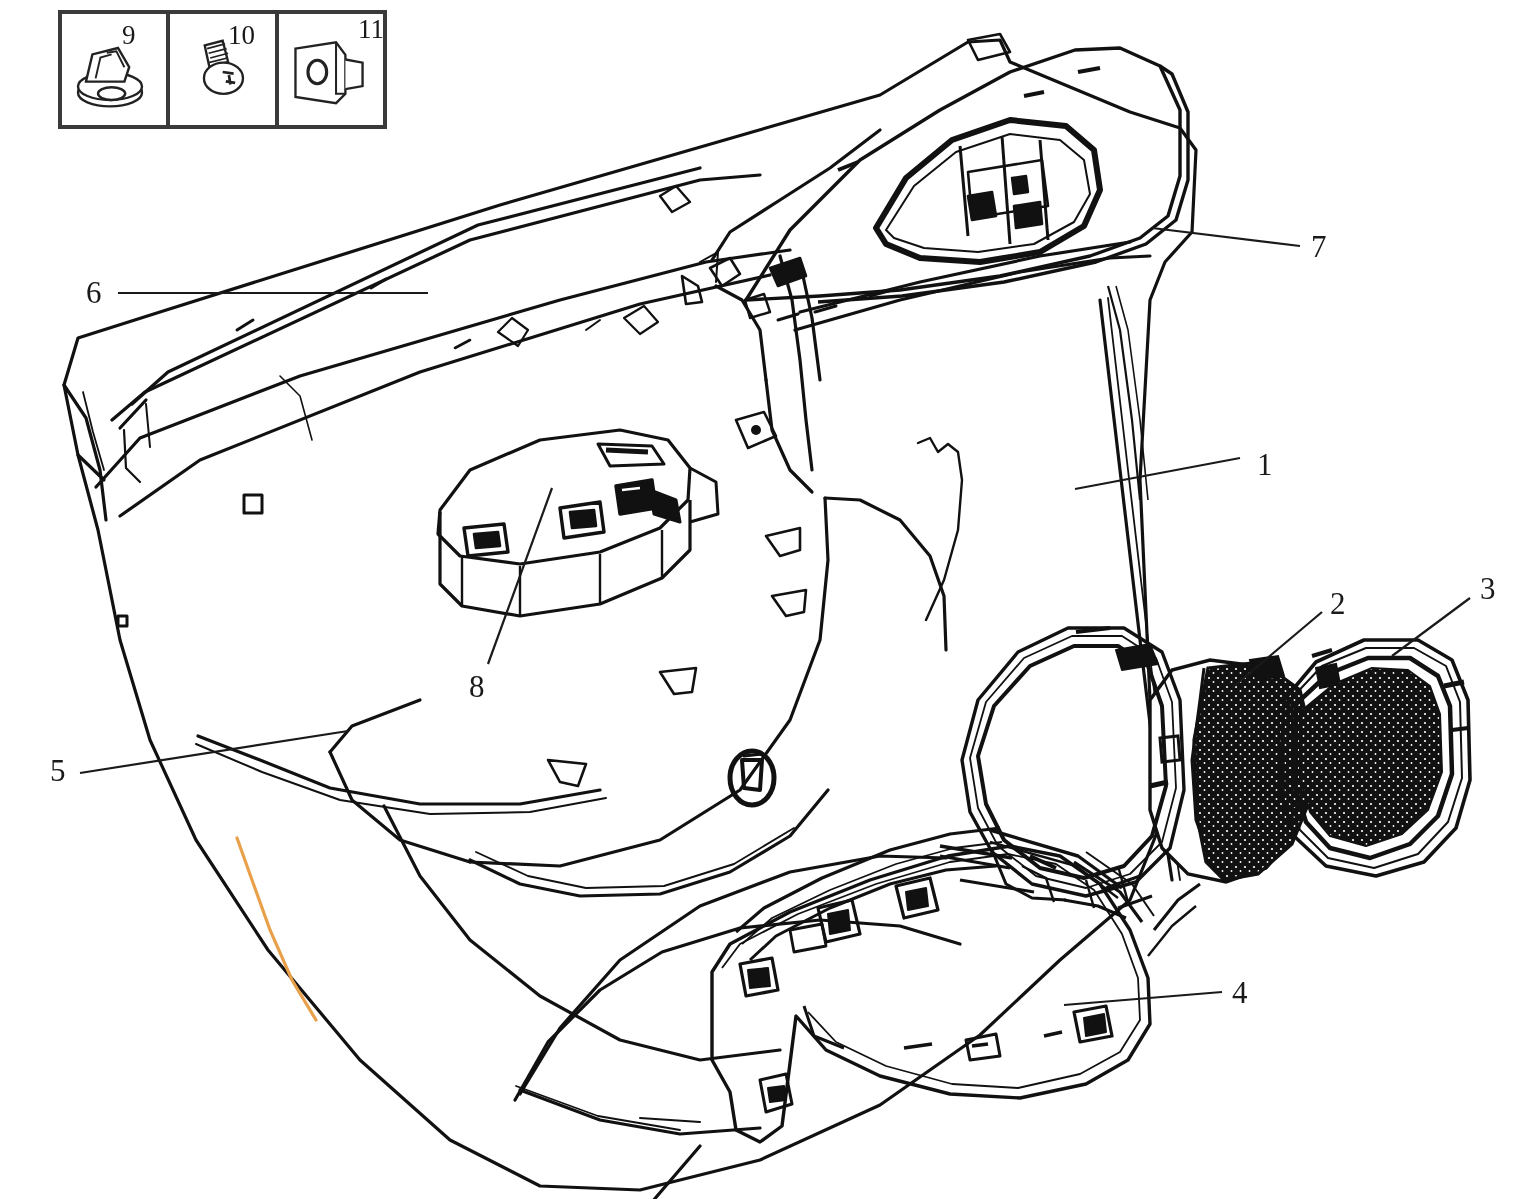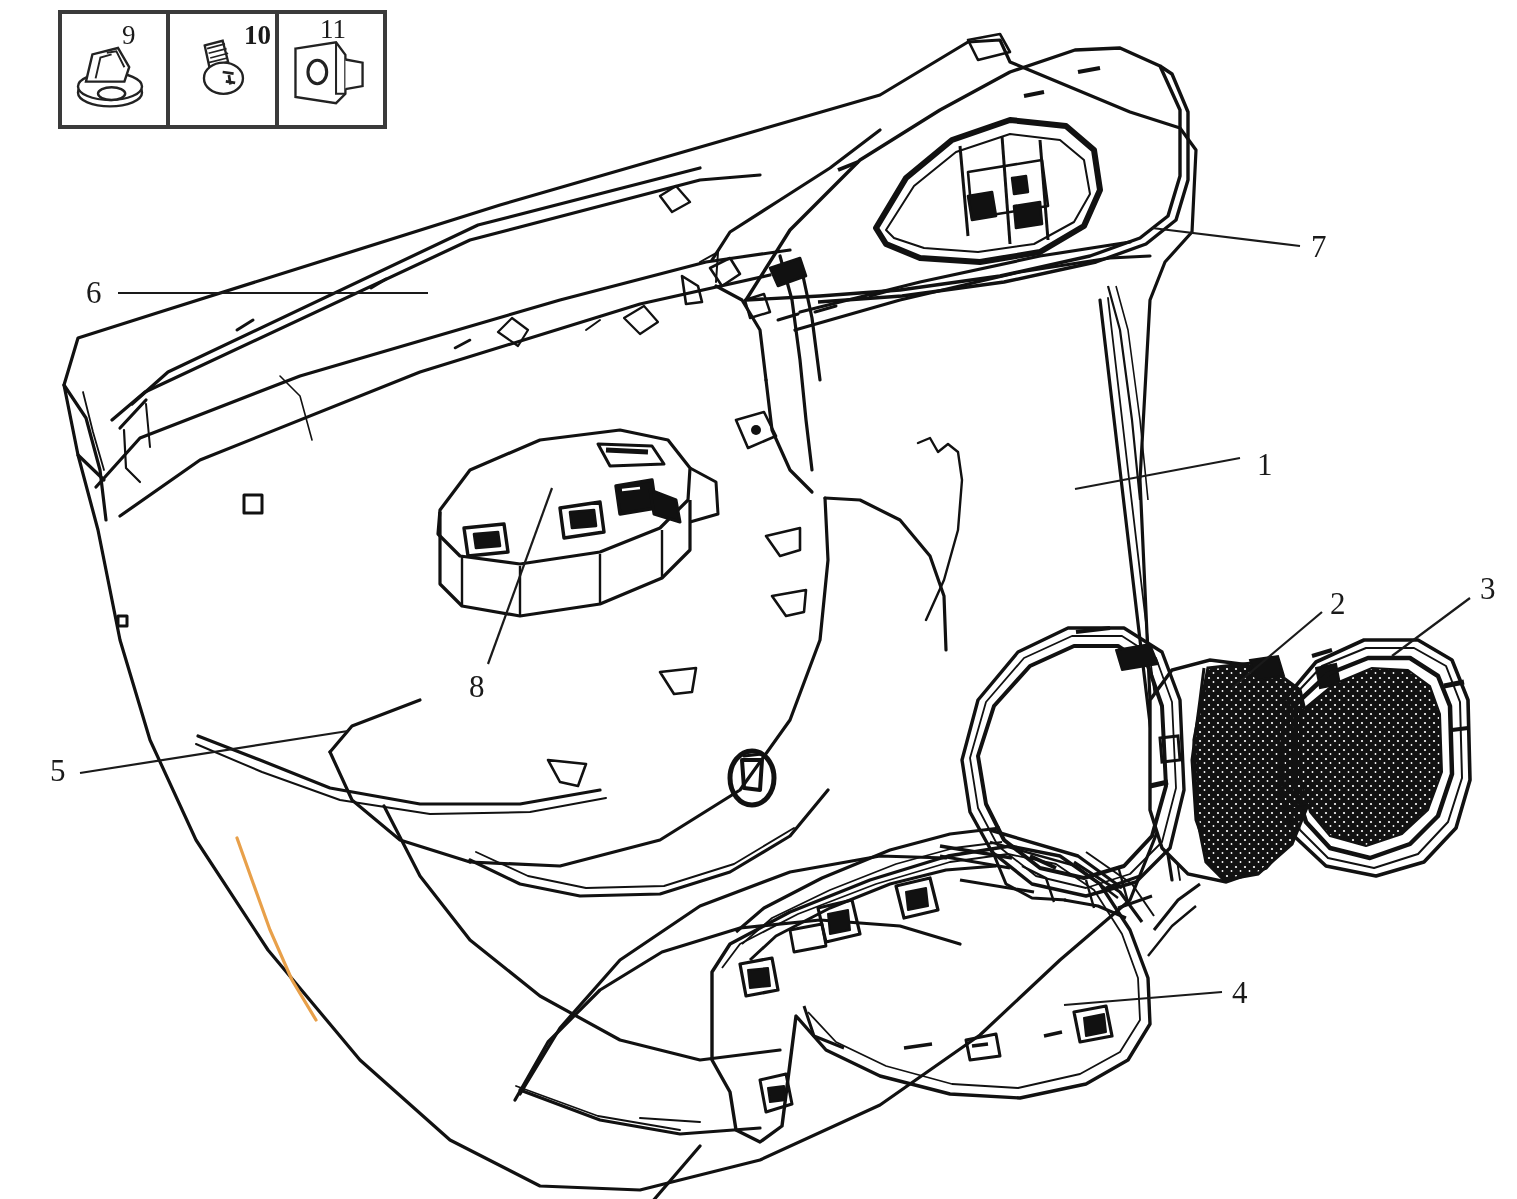--- a/index.html
+++ b/index.html
@@ -335,16 +335,16 @@
   <div class="callout-label" style="left:1257px; top:449px;">1</div>
   <div class="callout-label" style="left:1330px; top:588px;">2</div>
   <div class="callout-label" style="left:1480px; top:573px;">3</div>
   <div class="callout-label" style="left:1232px; top:977px;">4</div>
   <div class="callout-label" style="left:50px; top:755px;">5</div>
   <div class="callout-label" style="left:86px; top:277px;">6</div>
   <div class="callout-label" style="left:1311px; top:231px;">7</div>
   <div class="callout-label" style="left:469px; top:671px;">8</div>
 
   <div class="legend-num" style="left:122px; top:22px;">9</div>
-  <div class="legend-num" style="left:244px; top:22px;font-weight:bold;">10</div>
-  <div class="legend-num" style="left:320px; top:16px;">11</div>
+  <div class="legend-num" style="left:228px; top:22px;">10</div>
+  <div class="legend-num" style="left:358px; top:16px;">11</div>
 
 </div>
 
 </body></html>

